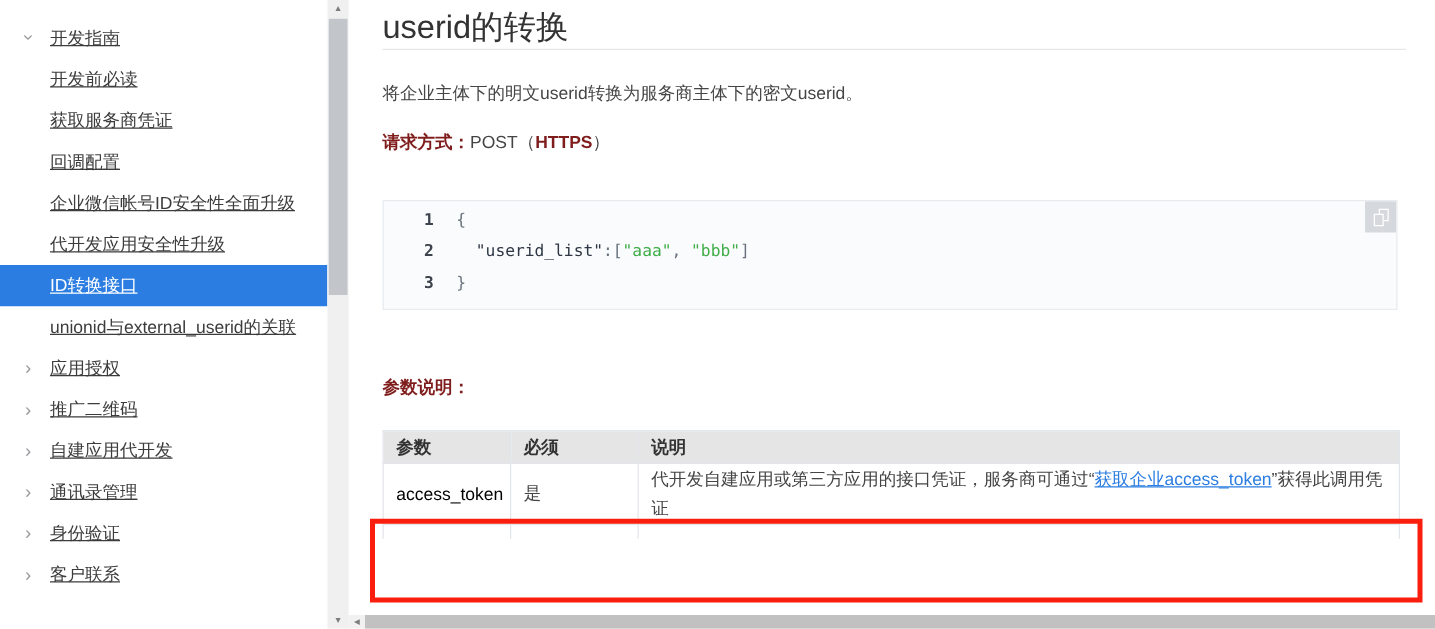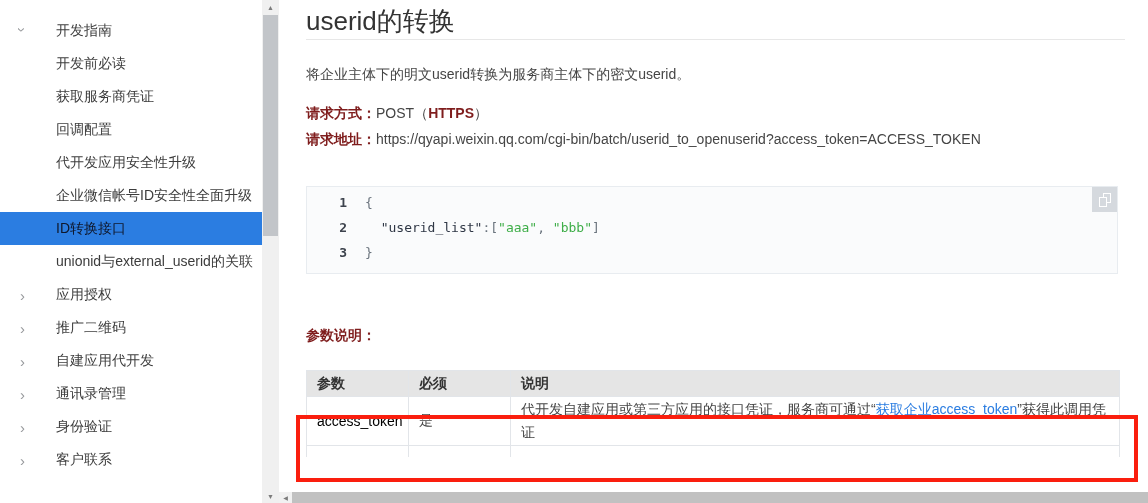--- a/index.html
+++ b/index.html
@@ -4,22 +4,22 @@
 <style>
   * { box-sizing: border-box; margin: 0; padding: 0; }
   body { font-family: "Liberation Sans", "DejaVu Sans", sans-serif; background: #fff; }
   .screen { position: relative; width: 1148px; height: 503px; background: #fff; overflow: hidden; }
 
   
   .sidebar { position: absolute; left: 0; top: 0; width: 262px; height: 503px; padding-top: 14px; overflow: hidden; background: #fff; }
   .side-item { position: relative; height: 33px; display: flex; align-items: center; font-size: 14px; color: #3c3c3c; cursor: pointer; }
   .side-item .chev { position: absolute; left: 20px; top: 50%; transform: translateY(-50%); color: #97999c; font-size: 15px; line-height: 1; }
   .side-item .chev.expanded { transform: translateY(-58%) rotate(90deg); }
-  .side-item .lbl { margin-left: 56px; white-space: nowrap; }
-  .side-item.selected { background: #2b7de1; color: #0f172a; }
+  .side-item .lbl { margin-left: 40px; white-space: nowrap; text-decoration: underline; }
+  .side-item.selected { background: #2b7de1; color: #ffffff; }
   .side-item.hover { background: #f2f2f2; }
 
   
   .v-scroll { position: absolute; left: 262px; top: 0; width: 17px; height: 503px; background: #f0f0f0; }
   .v-arrow { position: absolute; left: 0; width: 17px; height: 14px; display: flex; align-items: center; justify-content: center; font-size: 7px; color: #7c7c7c; }
   .v-arrow.up { top: 0; }
   .v-arrow.down { bottom: 0; }
   .v-thumb { position: absolute; left: 1px; top: 15px; width: 15px; height: 221px; background: #c2c5c9; }
 
   
@@ -47,21 +47,21 @@
   .tok-string { color: #3fae49; }
 
   
   .param-table { margin-top: 25px; width: 814px; border-collapse: collapse; font-size: 14px; table-layout: fixed; }
   .param-table th, .param-table td { border: 1px solid #e2e5e9; padding: 0 10px; text-align: left; vertical-align: middle; }
   .param-table th { height: 26px; background: #e5e5e5; font-weight: 700; color: #333; }
   .param-table td { height: 49px; color: #454545; }
   .param-table td.c-param { color: #000000; }
   .param-table .sliver td { height: 11px; border-bottom: none; }
   .desc-cell { line-height: 23px; padding: 3px 10px; }
-  .table-link { color: #2b7de1; cursor: pointer; text-align: center; }
+  .table-link { color: #2b7de1; text-decoration: underline; cursor: pointer; text-align: center; }
 
   
   .red-annotation { position: absolute; left: 296px; top: 415px; width: 842px; height: 67px; border: 4px solid #fa1e0e; z-index: 6; pointer-events: none; }
 
   
   .h-scroll { position: absolute; left: 279px; bottom: 0; width: 869px; height: 11px; background: #f1f1f1; z-index: 7; }
   .h-arrow { position: absolute; left: 0; top: 0; width: 13px; height: 11px; display: flex; align-items: center; justify-content: center; font-size: 6px; color: #7c7c7c; }
   .h-thumb { position: absolute; left: 13px; top: 0; right: 0; height: 11px; background: #c1c1c1; }
 </style>
 </head>
@@ -77,24 +77,24 @@
       <div class="side-item">
         <span class="lbl">开发前必读</span>
       </div>
       <div class="side-item">
         <span class="lbl">获取服务商凭证</span>
       </div>
       <div class="side-item">
         <span class="lbl">回调配置</span>
       </div>
       <div class="side-item">
+        <span class="lbl">企业微信帐号ID安全性全面升级</span>
+      </div>
+      <div class="side-item">
         <span class="lbl">代开发应用安全性升级</span>
-      </div>
-      <div class="side-item">
-        <span class="lbl">企业微信帐号ID安全性全面升级</span>
       </div>
       <div class="side-item selected">
         <span class="lbl">ID转换接口</span>
       </div>
       <div class="side-item">
         <span class="lbl">unionid与external_userid的关联</span>
       </div>
       <div class="side-item">
         <span class="chev">›</span>
         <span class="lbl">应用授权</span>
@@ -128,23 +128,20 @@
   </div>
 
   <div class="main">
     <h1 class="page-title">userid的转换</h1>
     <div class="divider"></div>
     <p class="intro">将企业主体下的明文userid转换为服务商主体下的密文userid。</p>
 
     <div class="meta">
       <div class="meta-line">
         <b>请求方式：</b><span>POST（</span><b>HTTPS</b><span>）</span>
-      </div>
-      <div class="meta-line">
-        <b>请求地址：</b><span>https://qyapi.weixin.qq.com/cgi-bin/batch/userid_to_openuserid?access_token=ACCESS_TOKEN</span>
       </div>
     </div>
 
 
     <div class="code-block">
       <div class="copy-btn">
         <div class="copy-glyph">
           <div class="back"></div>
             <div class="front"></div>
         </div>

